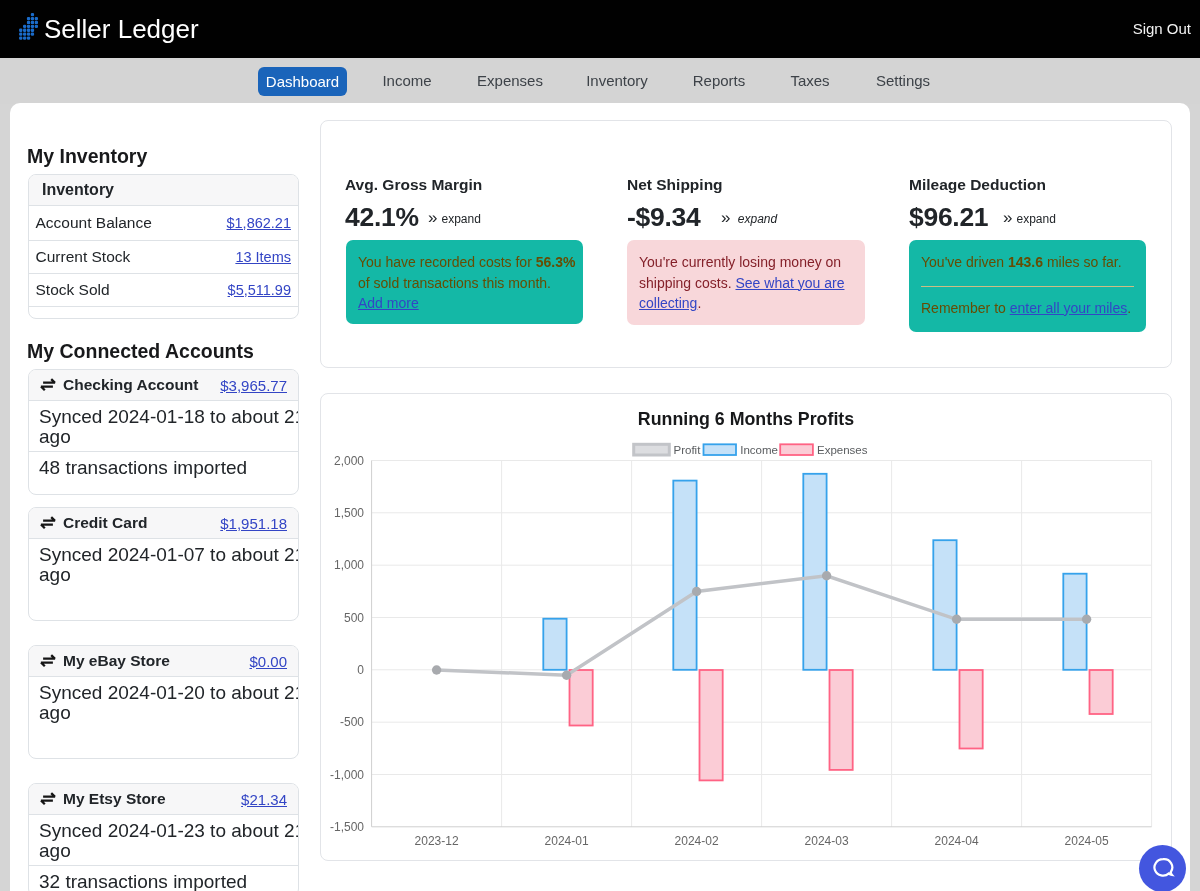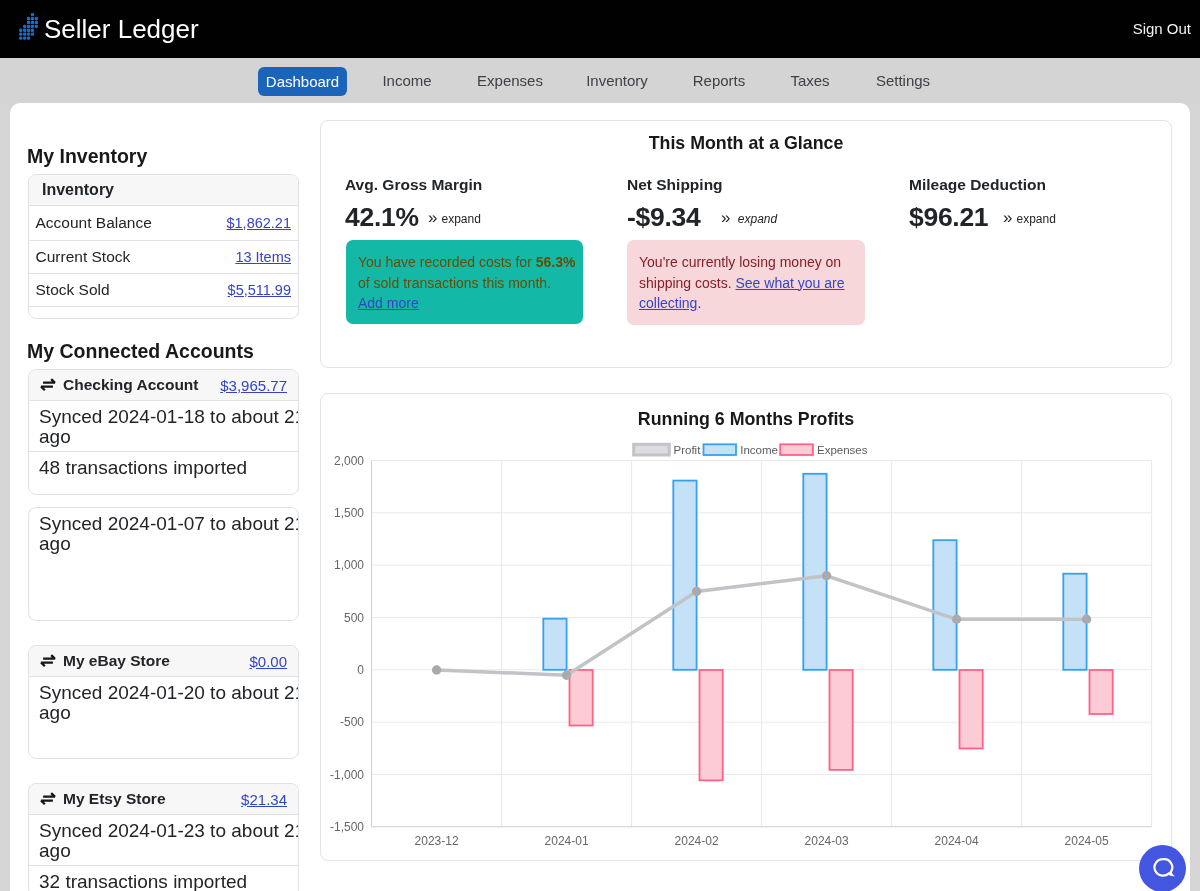--- a/index.html
+++ b/index.html
@@ -127,20 +127,28 @@
         <path d="M12.9 8.7 H0.9 M1.0 8.5 L4.8 12.3"></path>
       </svg>
     <div class="acct-name">Checking Account</div>
     <a style="font-weight:400">$3,965.77</a>
   </div>
   <div class="acct-row" style="height:51px">Synced 2024-01-18 to about 21 hours<br>ago</div>
   <div class="acct-row" style="height:32px;padding-top:6px">48 transactions imported</div>
 </div>
 
 <div class="card" style="top:507px;height:114px">
+  <div class="chead acct-head">
+    <svg width="16" height="14" viewBox="0 0 16 14" fill="none" stroke="#161616" stroke-width="2.3">
+        <path d="M3.1 4.7 H15.1 M15.0 4.9 L11.2 1.1"></path>
+        <path d="M12.9 8.7 H0.9 M1.0 8.5 L4.8 12.3"></path>
+      </svg>
+    <div class="acct-name">Credit Card</div>
+    <a style="font-weight:400">$1,951.18</a>
+  </div>
   <div class="acct-row" style="height:51px">Synced 2024-01-07 to about 21 hours<br>ago</div>
 </div>
 
 <div class="card" style="top:645px;height:114px">
   <div class="chead acct-head">
     <svg width="16" height="14" viewBox="0 0 16 14" fill="none" stroke="#161616" stroke-width="2.3">
         <path d="M3.1 4.7 H15.1 M15.0 4.9 L11.2 1.1"></path>
         <path d="M12.9 8.7 H0.9 M1.0 8.5 L4.8 12.3"></path>
       </svg>
     <div class="acct-name">My eBay Store</div>
@@ -156,39 +164,43 @@
         <path d="M12.9 8.7 H0.9 M1.0 8.5 L4.8 12.3"></path>
       </svg>
     <div class="acct-name">My Etsy Store</div>
     <a style="font-weight:400">$21.34</a>
   </div>
   <div class="acct-row" style="height:51px">Synced 2024-01-23 to about 21 hours<br>ago</div>
   <div class="acct-row" style="height:32px;padding-top:6px">32 transactions imported</div>
 </div>
 
 <div class="mcard" style="top:120px;height:248px">
-  <div class="mtitle" style="top:11px">This Month at a Glance</div>
 
   <div class="glabel" style="left:24px;top:55px">Avg. Gross Margin</div>
   <div class="gval" style="left:24px;top:82px">42.1%</div>
   <div class="gexp" style="left:107px;top:90px"><span class="chev">»</span>expand</div>
   <div class="alert al-y" style="left:25px;width:237px;height:84px">
     You have recorded costs for <b>56.3%</b><br>of sold transactions this month.<br><a>Add more</a>
   </div>
 
   <div class="glabel" style="left:306px;top:55px">Net Shipping</div>
   <div class="gval" style="left:306px;top:82px">-$9.34</div>
   <div class="gexp" style="left:400px;top:90px"><span class="chev">»</span>&nbsp;<i>expand</i></div>
   <div class="alert al-r" style="left:306px;width:238px;height:85px">
     You're currently losing money on<br>shipping costs. <a>See what you are<br>collecting</a>.
   </div>
 
   <div class="glabel" style="left:588px;top:55px">Mileage Deduction</div>
   <div class="gval" style="left:588px;top:82px">$96.21</div>
   <div class="gexp" style="left:682px;top:90px"><span class="chev">»</span>expand</div>
+  <div class="alert al-y" style="left:588px;width:237px;height:92px">
+    You've driven <b>143.6</b> miles so far.
+    <hr>
+    Remember to <a>enter all your miles</a>.
+  </div>
 </div>
 
 <div class="mcard" style="top:393px;height:468px">
   <svg width="850" height="466" viewBox="0 0 850 466" style="display:block">
     <text x="425" y="31" text-anchor="middle" font-size="17.8" font-weight="700" fill="#17181a">Running 6 Months Profits</text>
 
     <rect x="312.7" y="50.3" width="35.6" height="10.7" fill="#dcdde0" stroke="#c2c4c8" stroke-width="3"></rect>
     <text x="352.5" y="60.2" font-size="11.5" fill="#595c5f">Profit</text>
     <rect x="382.5" y="50.3" width="32.5" height="10.7" fill="#c5e1f8" stroke="#36a2eb" stroke-width="1.8"></rect>
     <text x="419.2" y="60.2" font-size="11.5" fill="#595c5f">Income</text>

